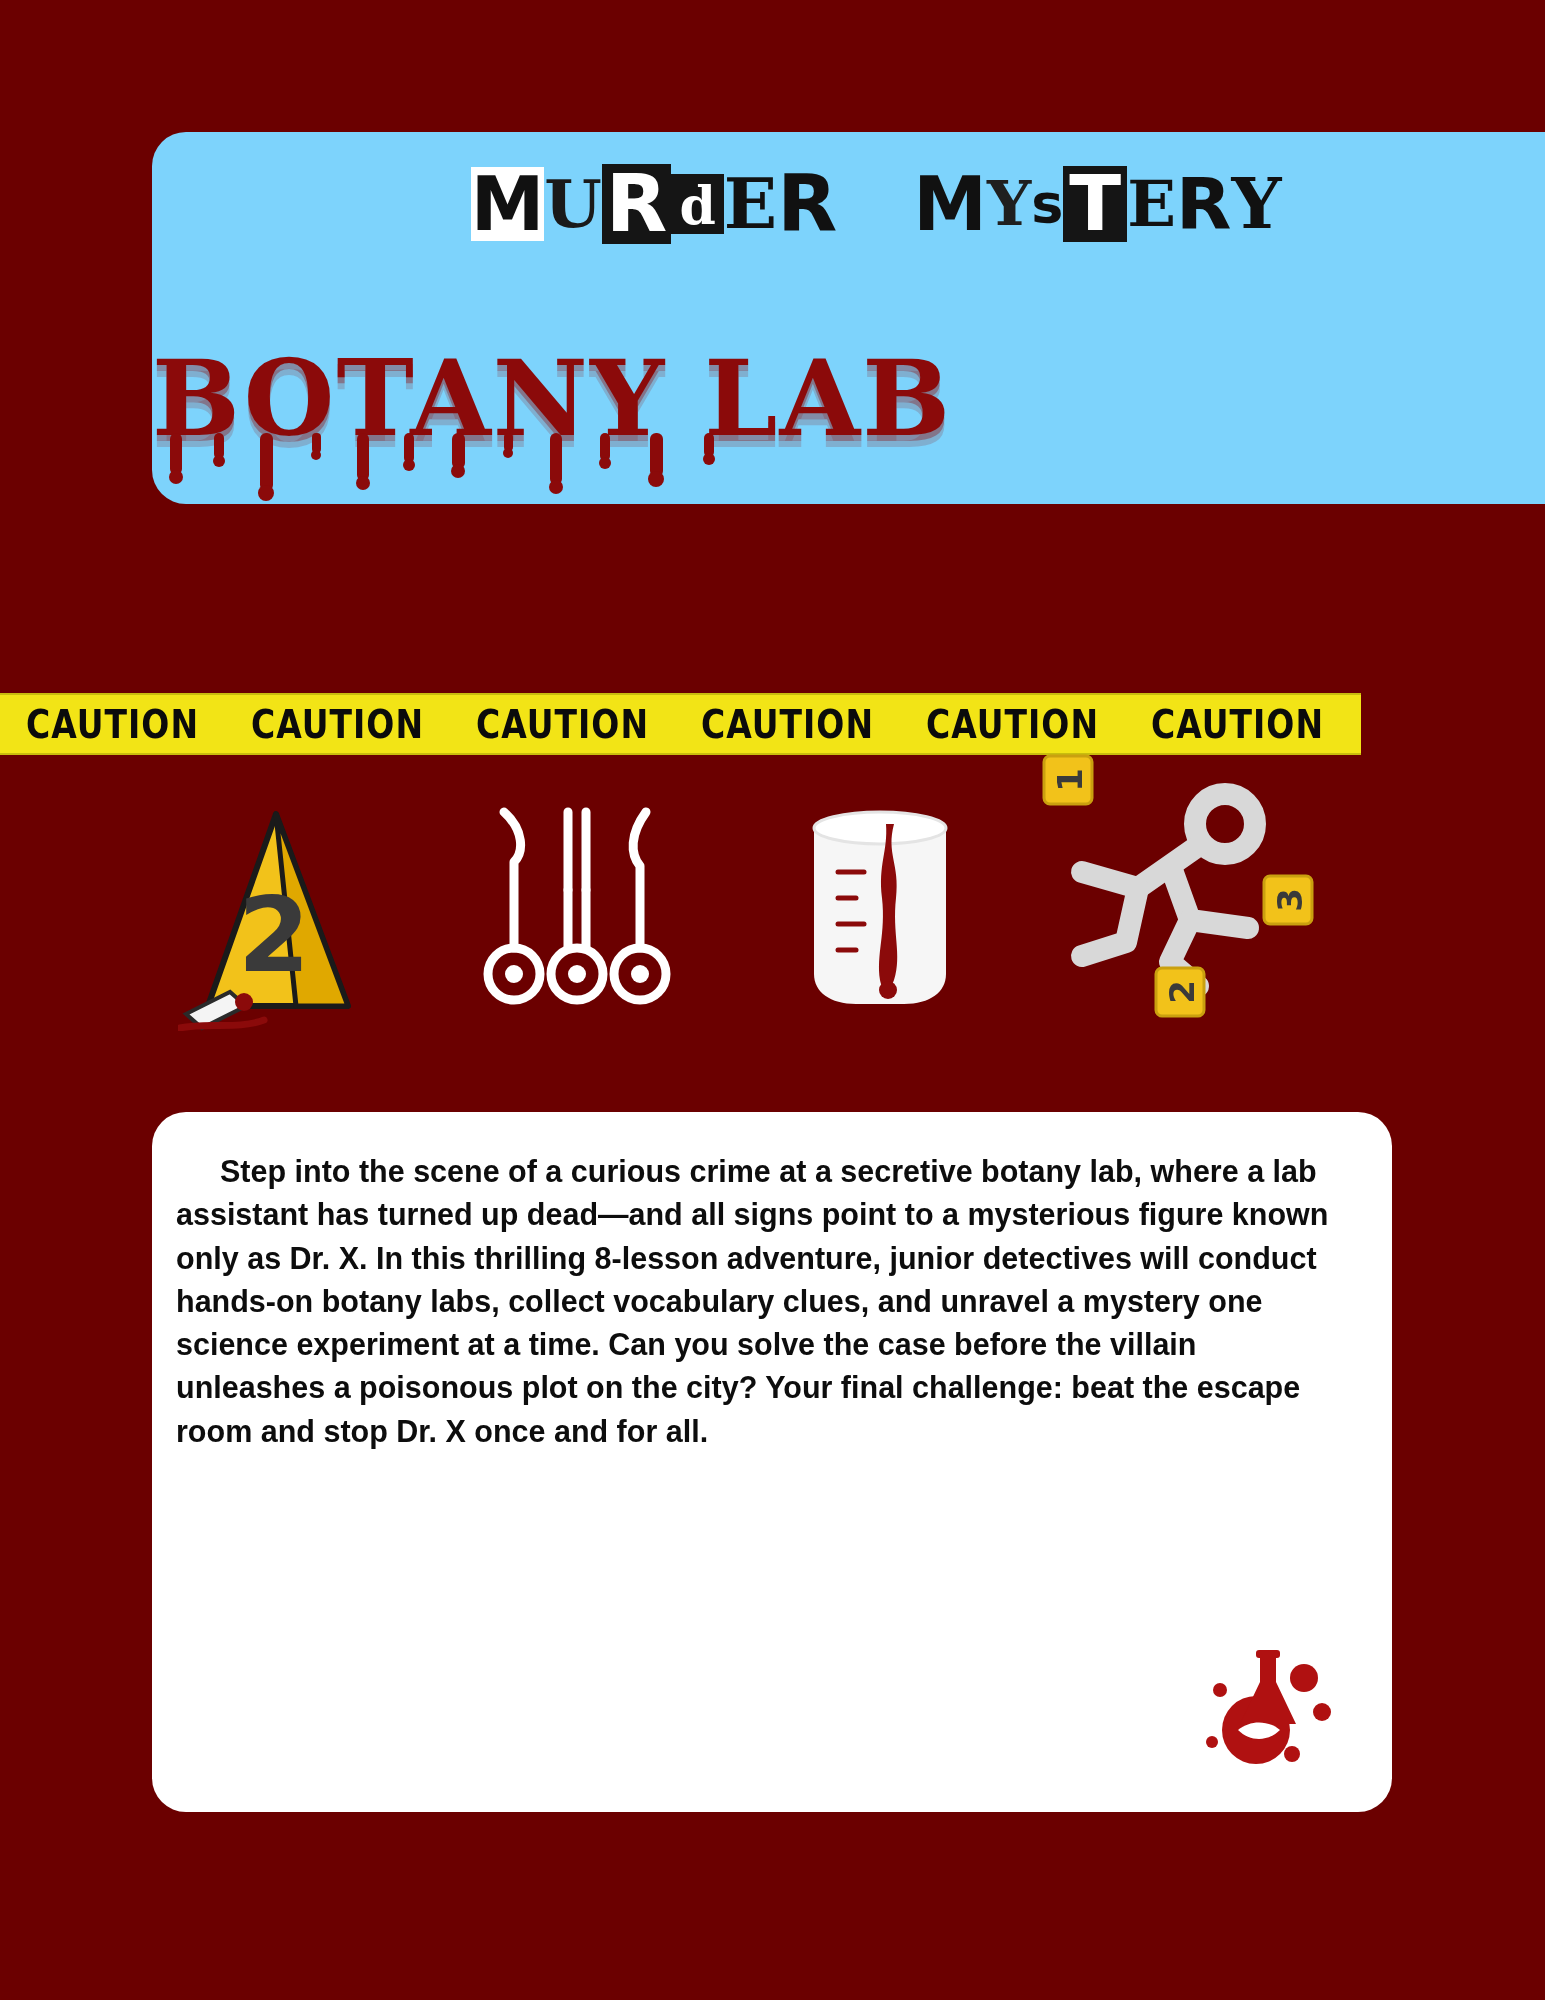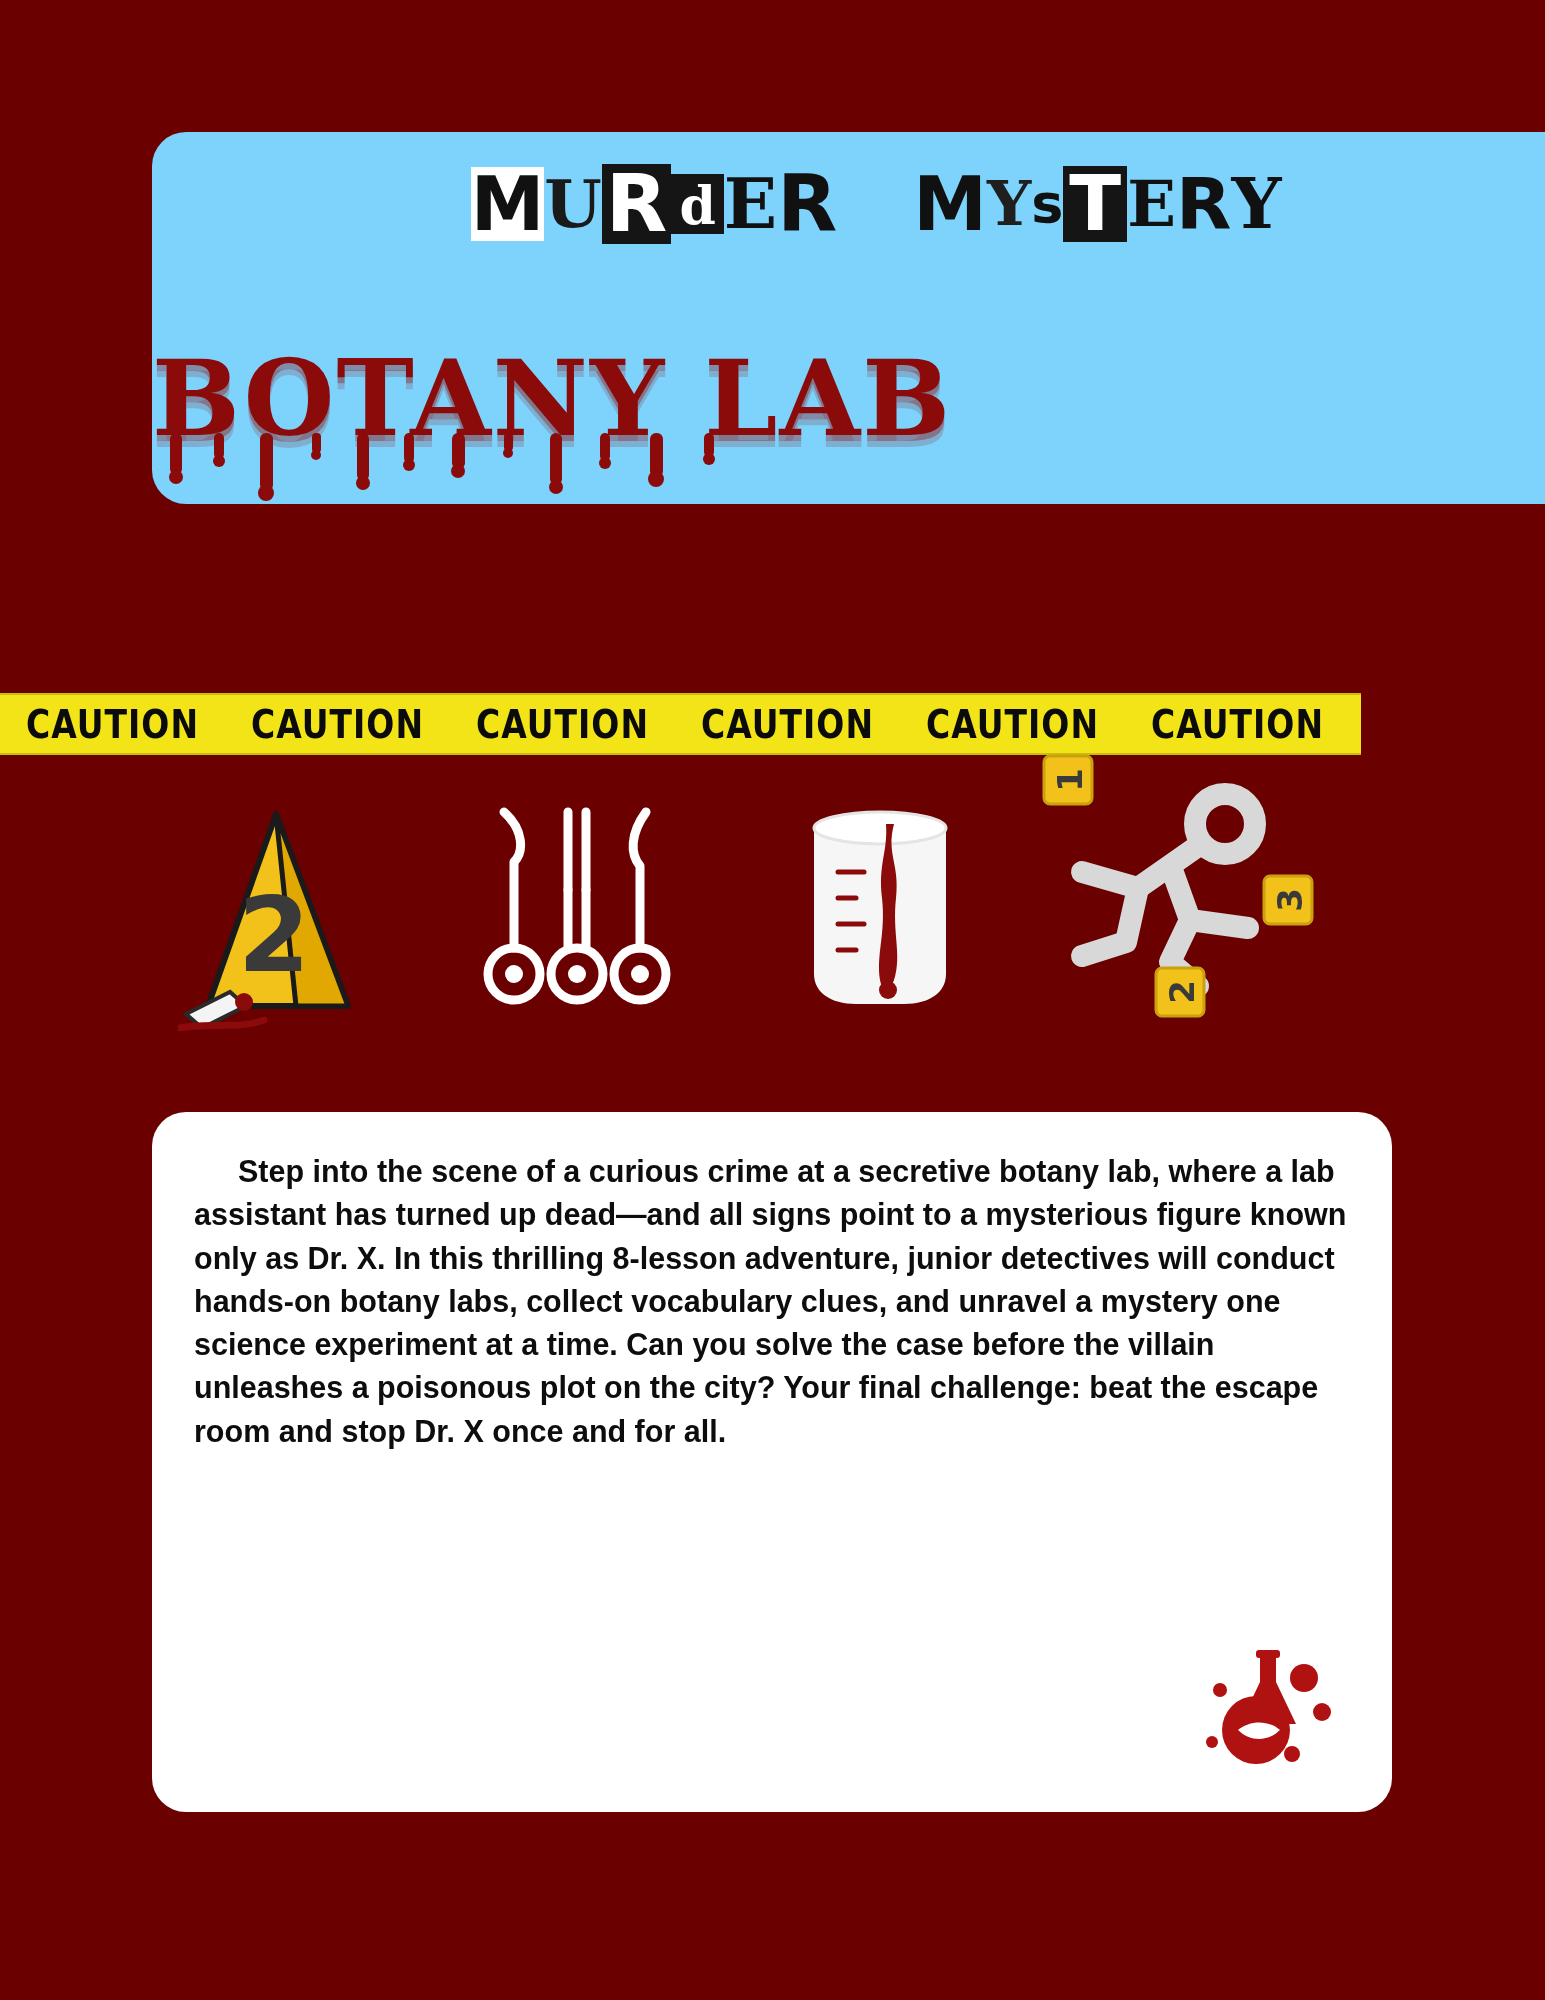--- a/index.html
+++ b/index.html
@@ -102,21 +102,21 @@
   
   .desc-card {
     position: absolute;
     left: 152px;
     top: 1112px;
     width: 1240px;
     height: 700px;
     background: #ffffff;
     border-radius: 34px;
     box-sizing: border-box;
-    padding: 38px 42px 30px 42px;
+    padding: 38px 42px 30px 24px;
   }
   .desc-body {
     font-family: "Liberation Sans", sans-serif;
     font-weight: 700;
     font-size: 30.5px;
     line-height: 1.42;
     color: #0d0d0d;
     text-indent: 44px;
     margin: 0;
   }

